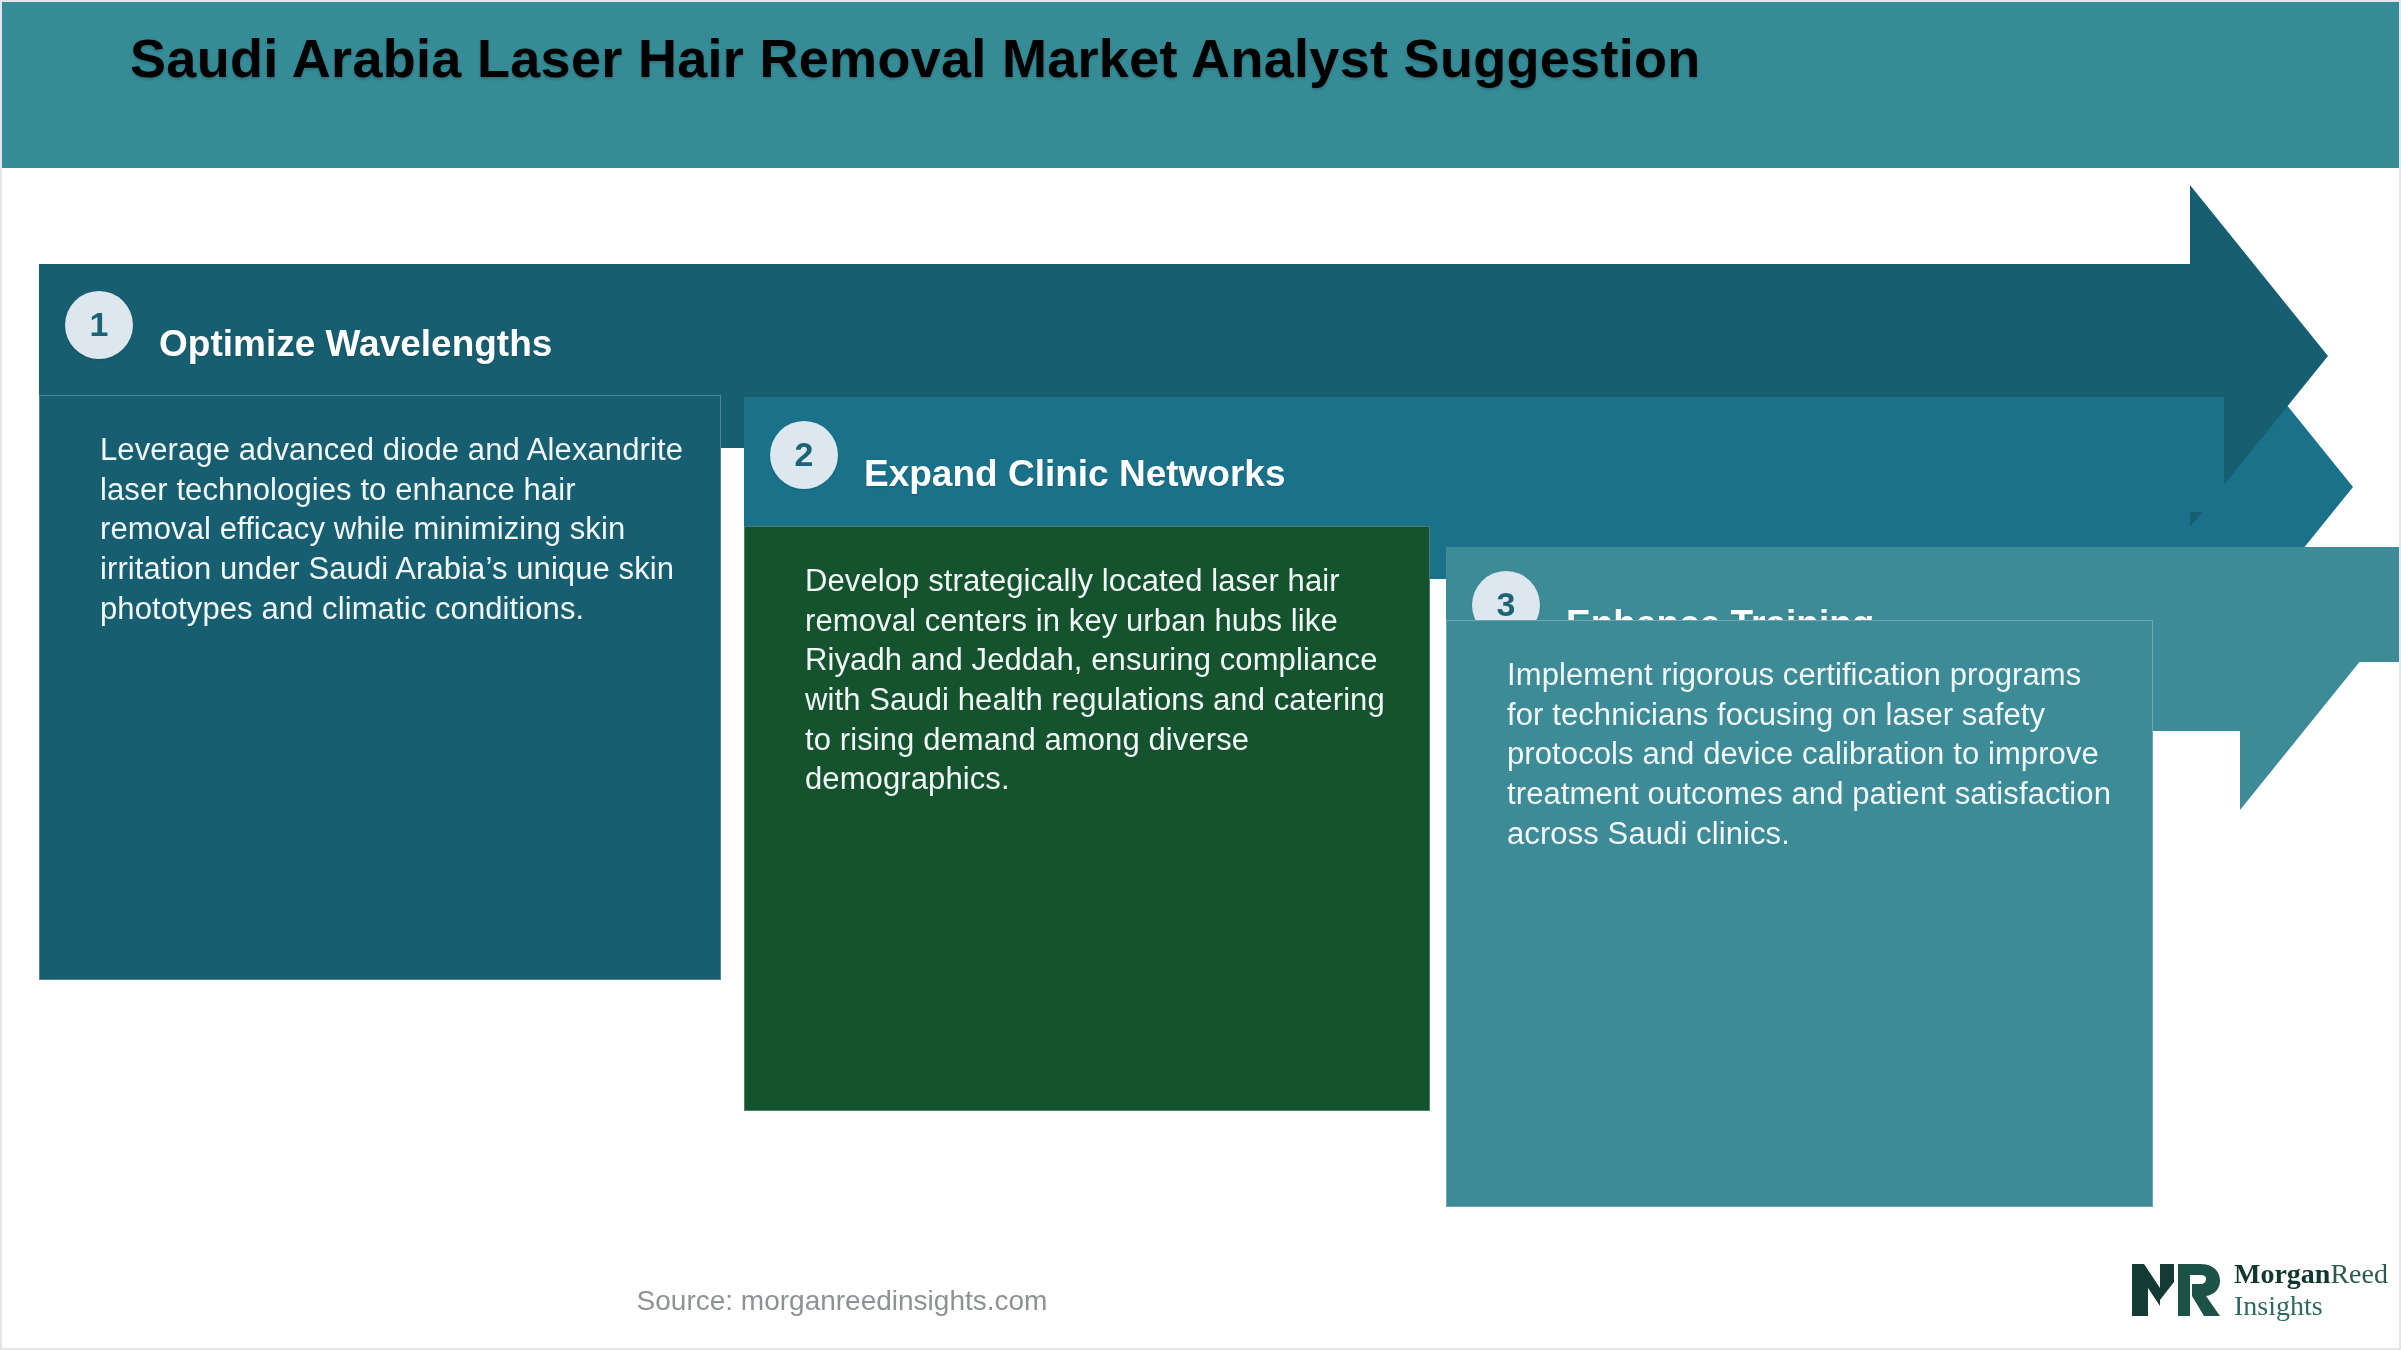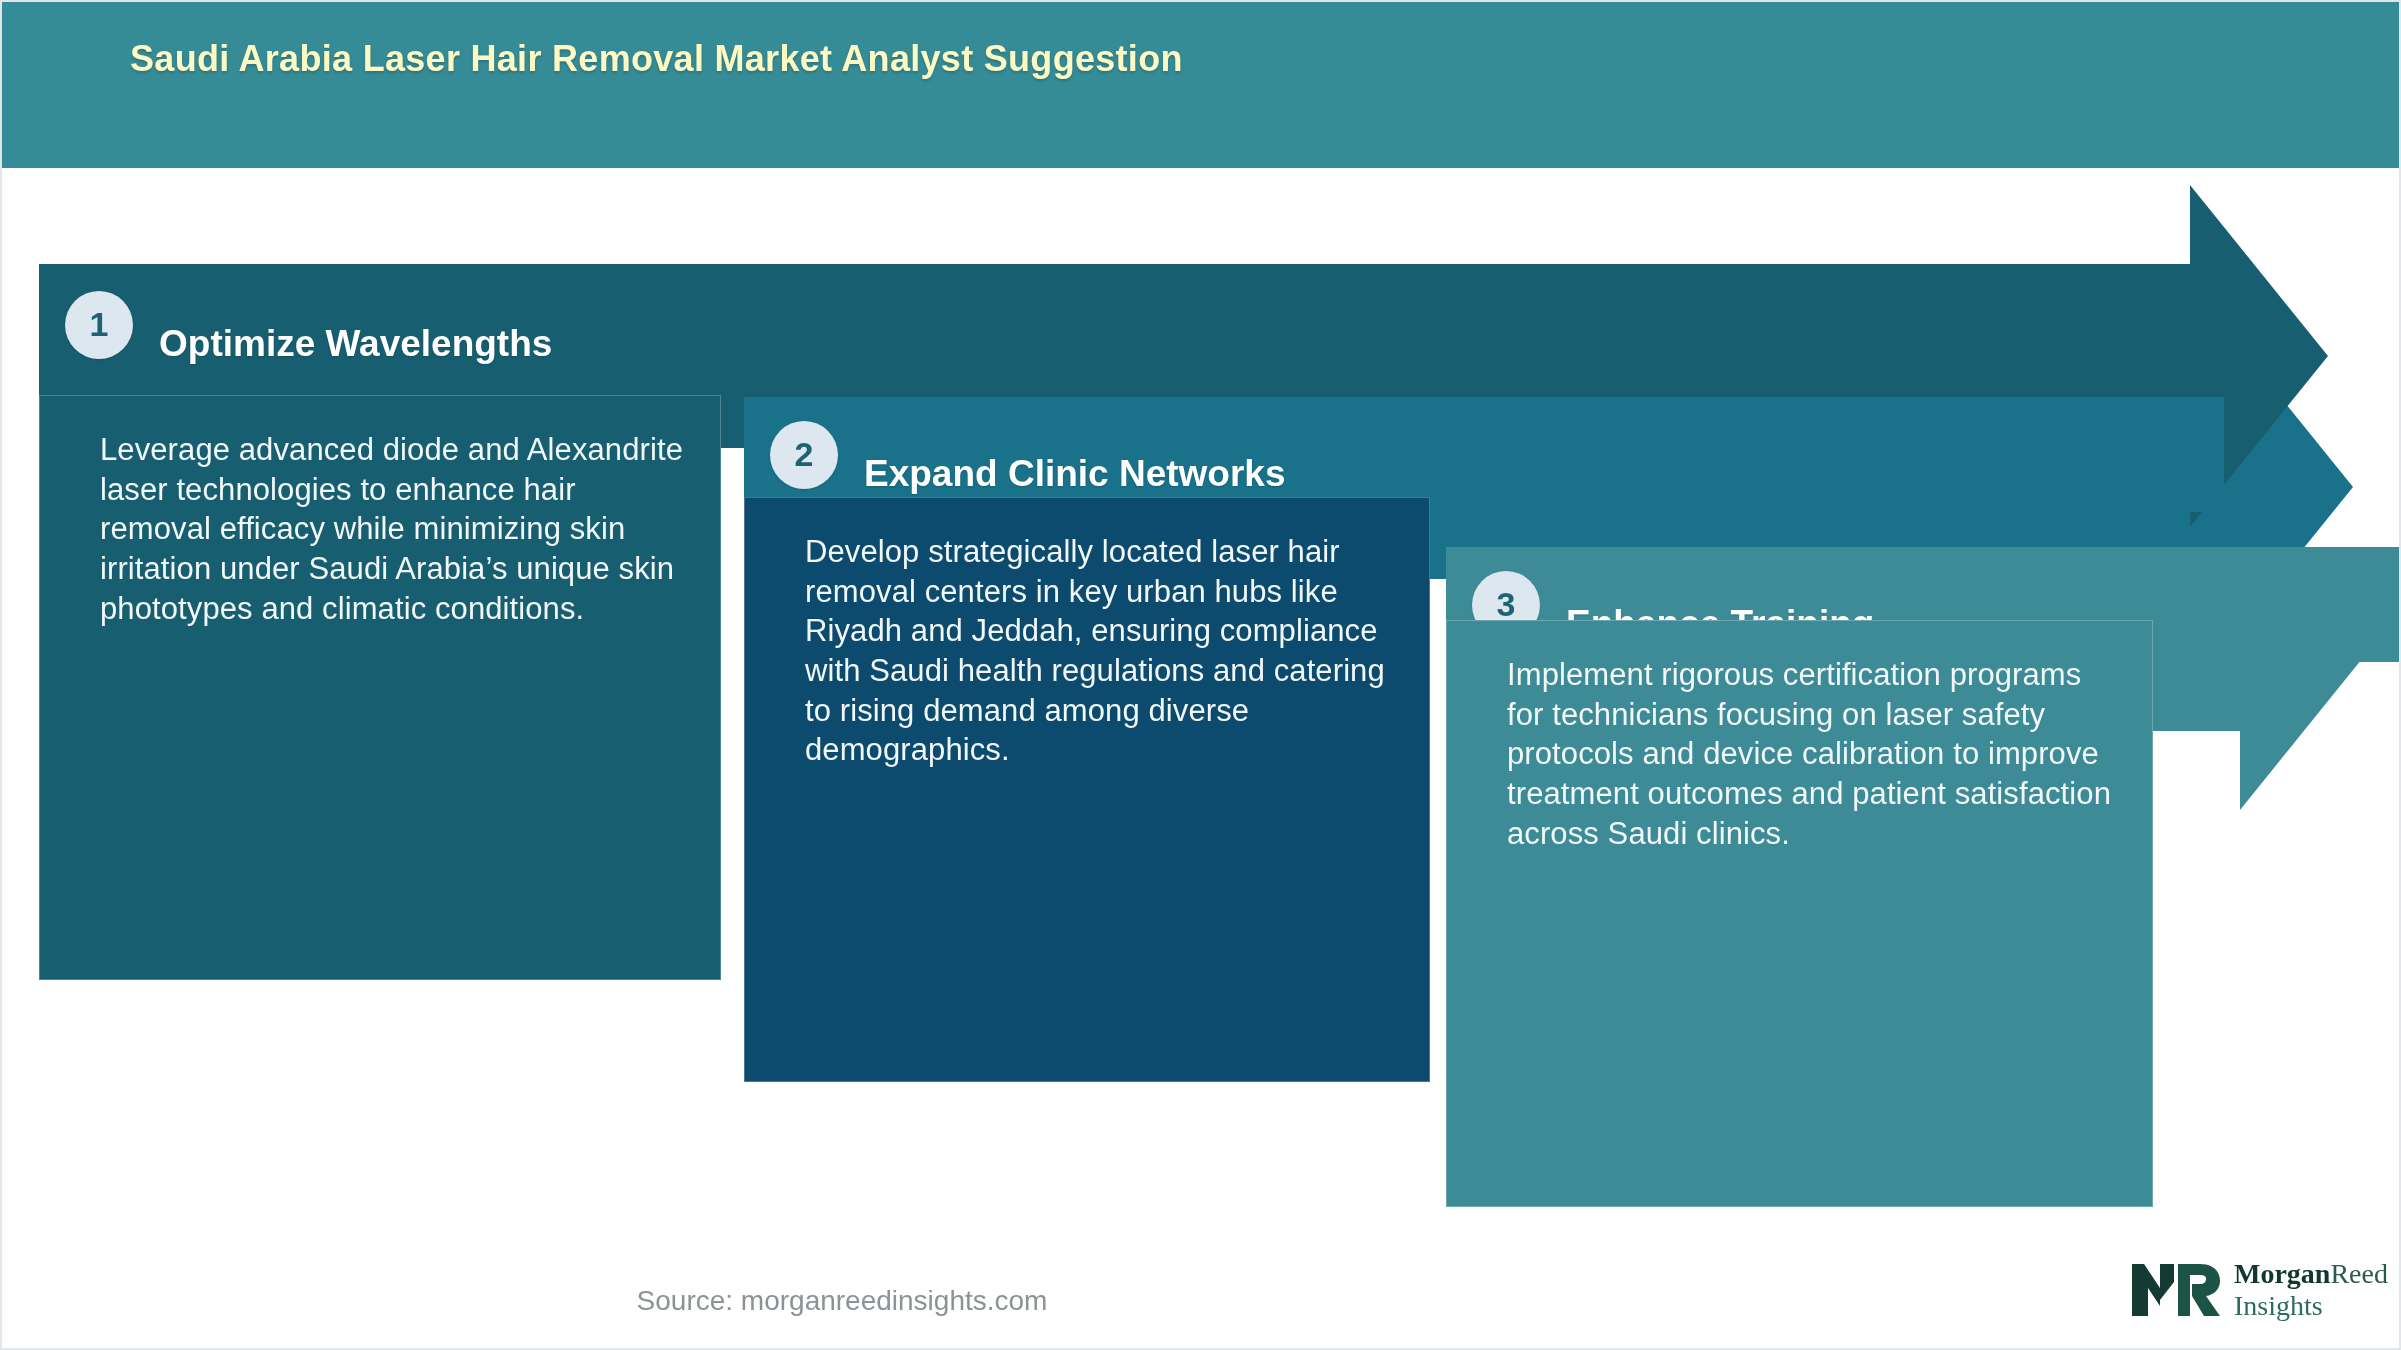--- a/index.html
+++ b/index.html
@@ -17,22 +17,22 @@
     border:2px solid #e2e6e8;
     overflow:hidden;
   }
 
   
   #banner{
     position:absolute;left:0;top:0;width:2401px;height:166px;
     background:#358C97;
   }
   #banner-title{
-    position:absolute;left:128px;top:36px;
-    font-size:36px;font-weight:bold;color:#fef9c3;
+    position:absolute;left:128px;top:25px;
+    font-size:54px;font-weight:bold;color:#000000;
     letter-spacing:.3px;white-space:nowrap;
     text-shadow:0 2px 3px rgba(0,0,0,.18);
   }
 
   
   #arrow-layer{
     position:absolute;left:0;top:0;width:2401px;height:1350px;
     pointer-events:none;
   }
 
@@ -118,21 +118,21 @@
     <div class="step-title">Optimize Wavelengths</div>
   </div>
   <div class="step-body" style="left:37px;top:393px;width:682px;height:585px;background:#175E70;">
     <div class="step-text">Leverage advanced diode and Alexandrite laser technologies to enhance hair removal efficacy while minimizing skin irritation under Saudi Arabia’s unique skin phototypes and climatic conditions.</div>
   </div>
 
   <div class="step-header" style="left:742px;top:395px;width:1480px;height:115px;background:#19718A;">
     <div class="badge">2</div>
     <div class="step-title">Expand Clinic Networks</div>
   </div>
-  <div class="step-body" style="left:742px;top:495px;width:686px;height:585px;background:#0c4a6e;">
+  <div class="step-body" style="left:742px;top:524px;width:686px;height:585px;background:#14532d;">
     <div class="step-text">Develop strategically located laser hair removal centers in key urban hubs like Riyadh and Jeddah, ensuring compliance with Saudi health regulations and catering to rising demand among diverse demographics.</div>
   </div>
 
   <div class="step-header" style="left:1444px;top:545px;width:1300px;height:115px;background:#3D8B96;">
     <div class="badge">3</div>
     <div class="step-title">Enhance Training</div>
   </div>
   <div class="step-body" style="left:1444px;top:618px;width:707px;height:587px;background:#3D8B96;">
     <div class="step-text">Implement rigorous certification programs for technicians focusing on laser safety protocols and device calibration to improve treatment outcomes and patient satisfaction across Saudi clinics.</div>
   </div>

